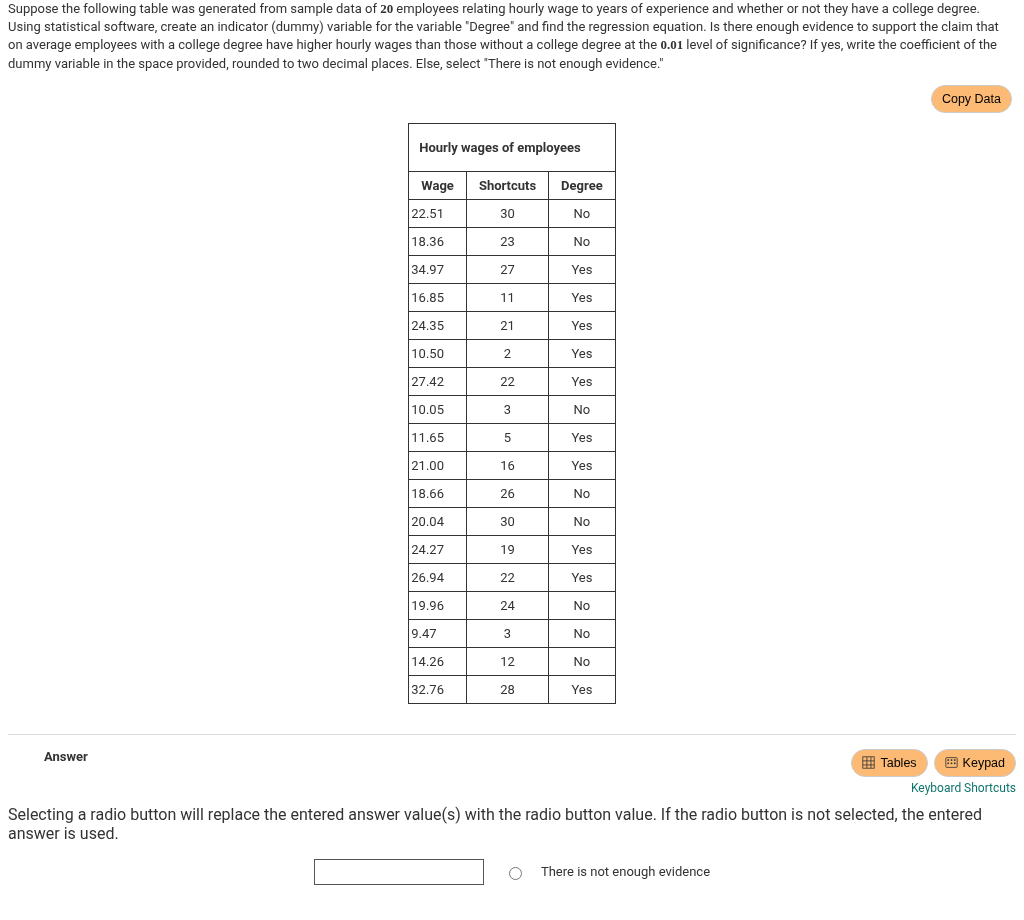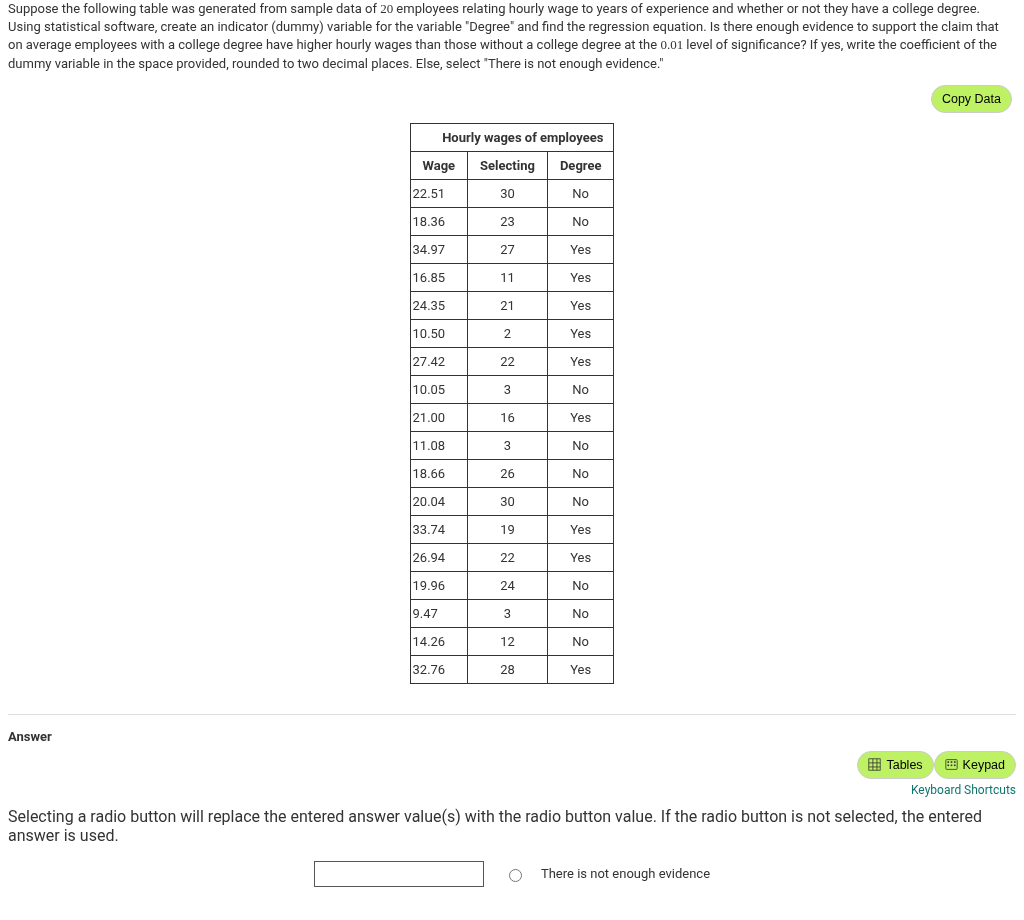--- a/index.html
+++ b/index.html
@@ -6,25 +6,25 @@
   body {
     margin: 0;
     padding: 0 8px;
     font-family: -apple-system, BlinkMacSystemFont, "Segoe UI", Roboto, Helvetica, Arial, sans-serif;
     font-size: 13px;
     color: #333;
     background: #fff;
     width: 1024px;
   }
   .question { line-height: 1.4; margin-bottom: 12px; }
-  .question .num { font-family: "Times New Roman", Times, serif; font-weight:normal;}
+  .question .num { font-family: "Times New Roman", Times, serif; font-weight:bold;}
   .copy-row { display: flex; justify-content: flex-end; margin: 4px 4px 10px 0; }
   .btn {
     border: 1px solid #ccc;
-    background: #bef264;
+    background: #fdba74;
     padding: 6px 10px;
     font-size: 12.5px;
     border-radius: 14px;
     cursor: pointer;
     display: inline-flex;
     align-items: center;
     gap: 5px;
   }
   .table-wrap { display:flex; justify-content:center; margin-bottom:30px;}
   table { border-collapse: collapse; }
@@ -32,29 +32,29 @@
     border: 1px solid #333;
     padding: 6px 12px;
     text-align: center;
     font-size: 13px;
   }
   th { font-weight: bold; }
   td:first-child { text-align: left; padding-left:2px; padding-right:14px;}
   .caption {
     border: 1px solid #333;
     border-bottom: none;
-    text-align: right;
+    text-align: left;
     font-weight: bold;
-    padding: 6px 10px;
+    padding: 16px 10px;
   }
   .answer-sep { border: none; border-top: 1px solid #ddd; margin: 0 0 14px 0; }
   .answer-header { display:flex; justify-content: space-between; align-items:flex-start; margin-bottom:6px;}
-  .answer-title { font-weight: bold; }
+  .answer-title { font-weight: bold; margin-left: 36px; }
   .toolbox { text-align: right; }
-  .toolbox-row { display:flex; justify-content:flex-end;margin-top:22px; }
+  .toolbox-row { display:flex; gap:6px; justify-content:flex-end; }
   .kb-link { color:#0f766e; font-size:12px; display:block; margin-top:4px; text-align:right;}
   .hint { font-size:16px; color:#333; margin:10px 0 16px 0;}
   .answer-input-row { display:flex; align-items:center; justify-content:center; gap:20px; margin-bottom:10px;}
   .answer-input {
     width: 170px;
     height: 26px;
     border: 1px solid #555;
     padding: 2px 6px;
     font-size: 13px;
   }
@@ -72,21 +72,21 @@
   <button class="btn">Copy Data</button>
 </div>
 
 <div class="table-wrap">
   <div>
     <div class="caption">Hourly wages of employees</div>
     <table>
       <thead>
           <tr id="thead-row">
             <th>Wage</th>
-            <th>Selecting</th>
+            <th>Shortcuts</th>
             <th>Degree</th>
           </tr>
         </thead>
       <tbody id="tbody">
           <tr>
             <td>22.51</td>
             <td>30</td>
             <td>No</td>
           </tr>
           <tr>
@@ -118,41 +118,41 @@
             <td>27.42</td>
             <td>22</td>
             <td>Yes</td>
           </tr>
           <tr>
             <td>10.05</td>
             <td>3</td>
             <td>No</td>
           </tr>
           <tr>
+            <td>11.65</td>
+            <td>5</td>
+            <td>Yes</td>
+          </tr>
+          <tr>
             <td>21.00</td>
             <td>16</td>
             <td>Yes</td>
           </tr>
           <tr>
-            <td>11.08</td>
-            <td>3</td>
-            <td>No</td>
-          </tr>
-          <tr>
             <td>18.66</td>
             <td>26</td>
             <td>No</td>
           </tr>
           <tr>
             <td>20.04</td>
             <td>30</td>
             <td>No</td>
           </tr>
           <tr>
-            <td>33.74</td>
+            <td>24.27</td>
             <td>19</td>
             <td>Yes</td>
           </tr>
           <tr>
             <td>26.94</td>
             <td>22</td>
             <td>Yes</td>
           </tr>
           <tr>
             <td>19.96</td>

